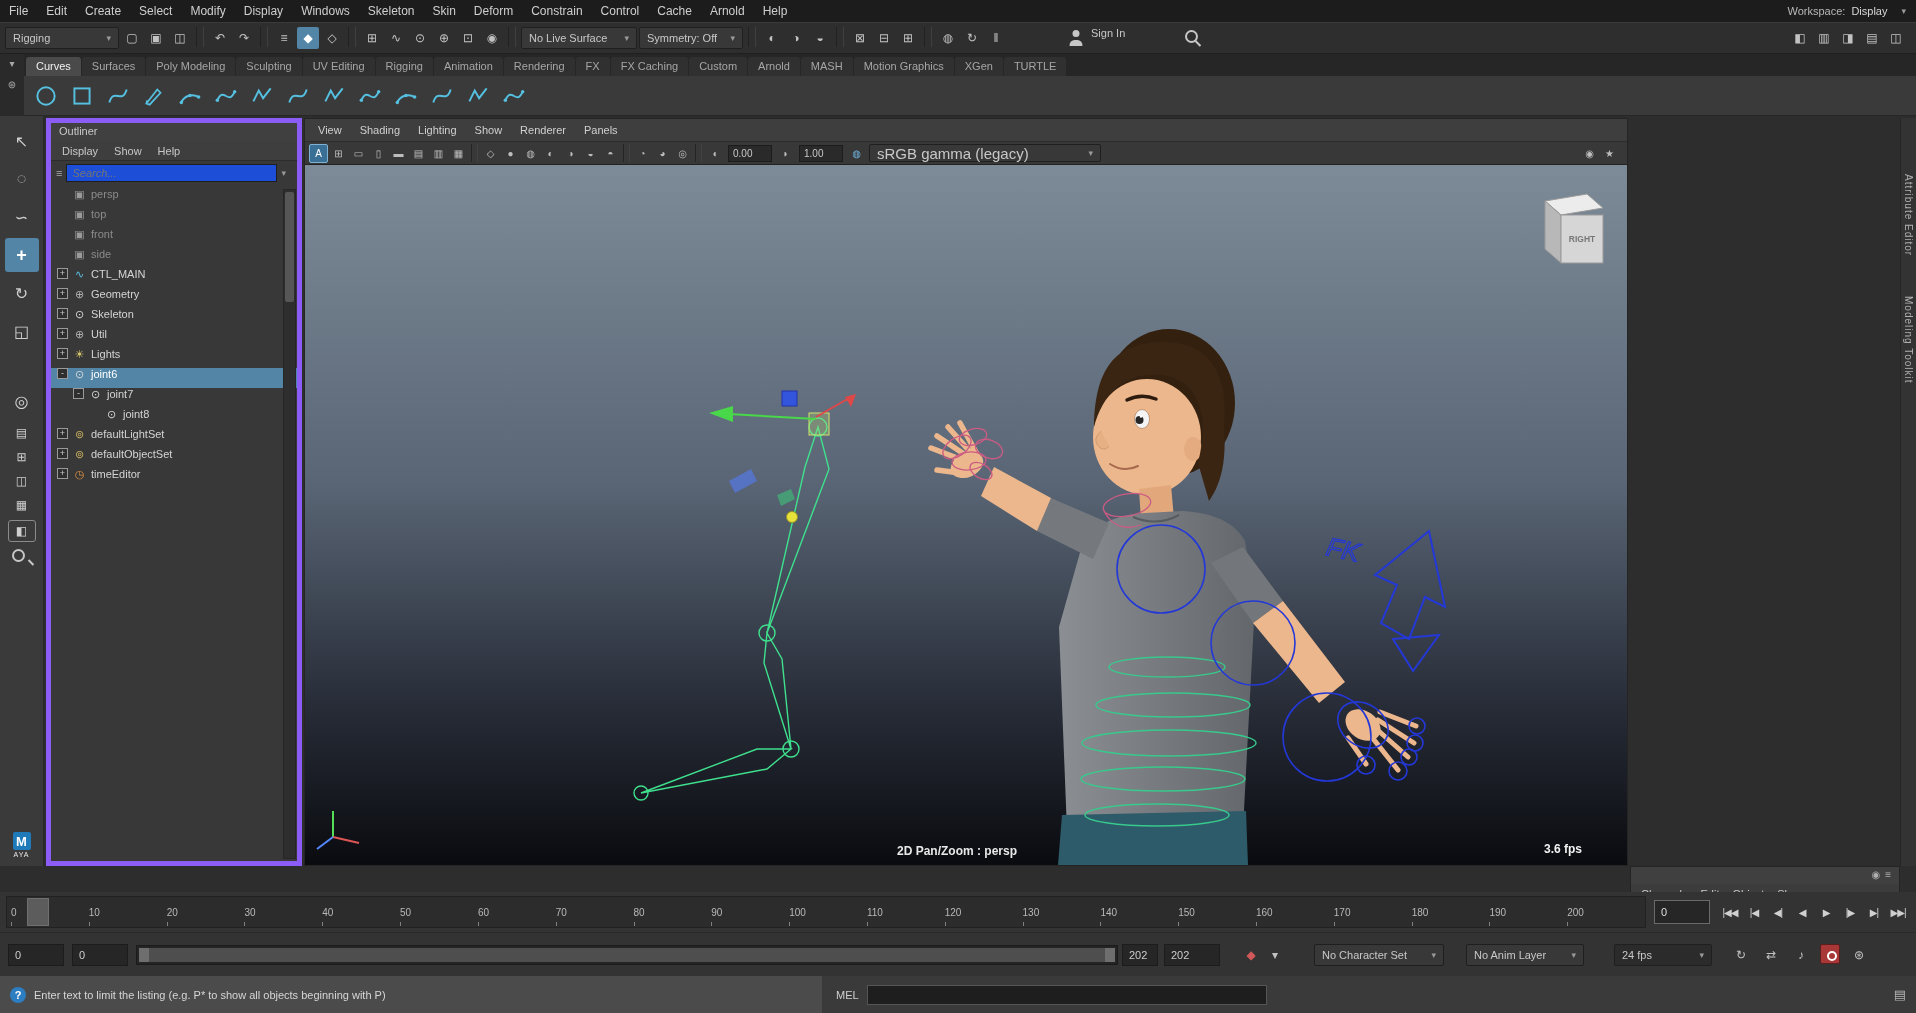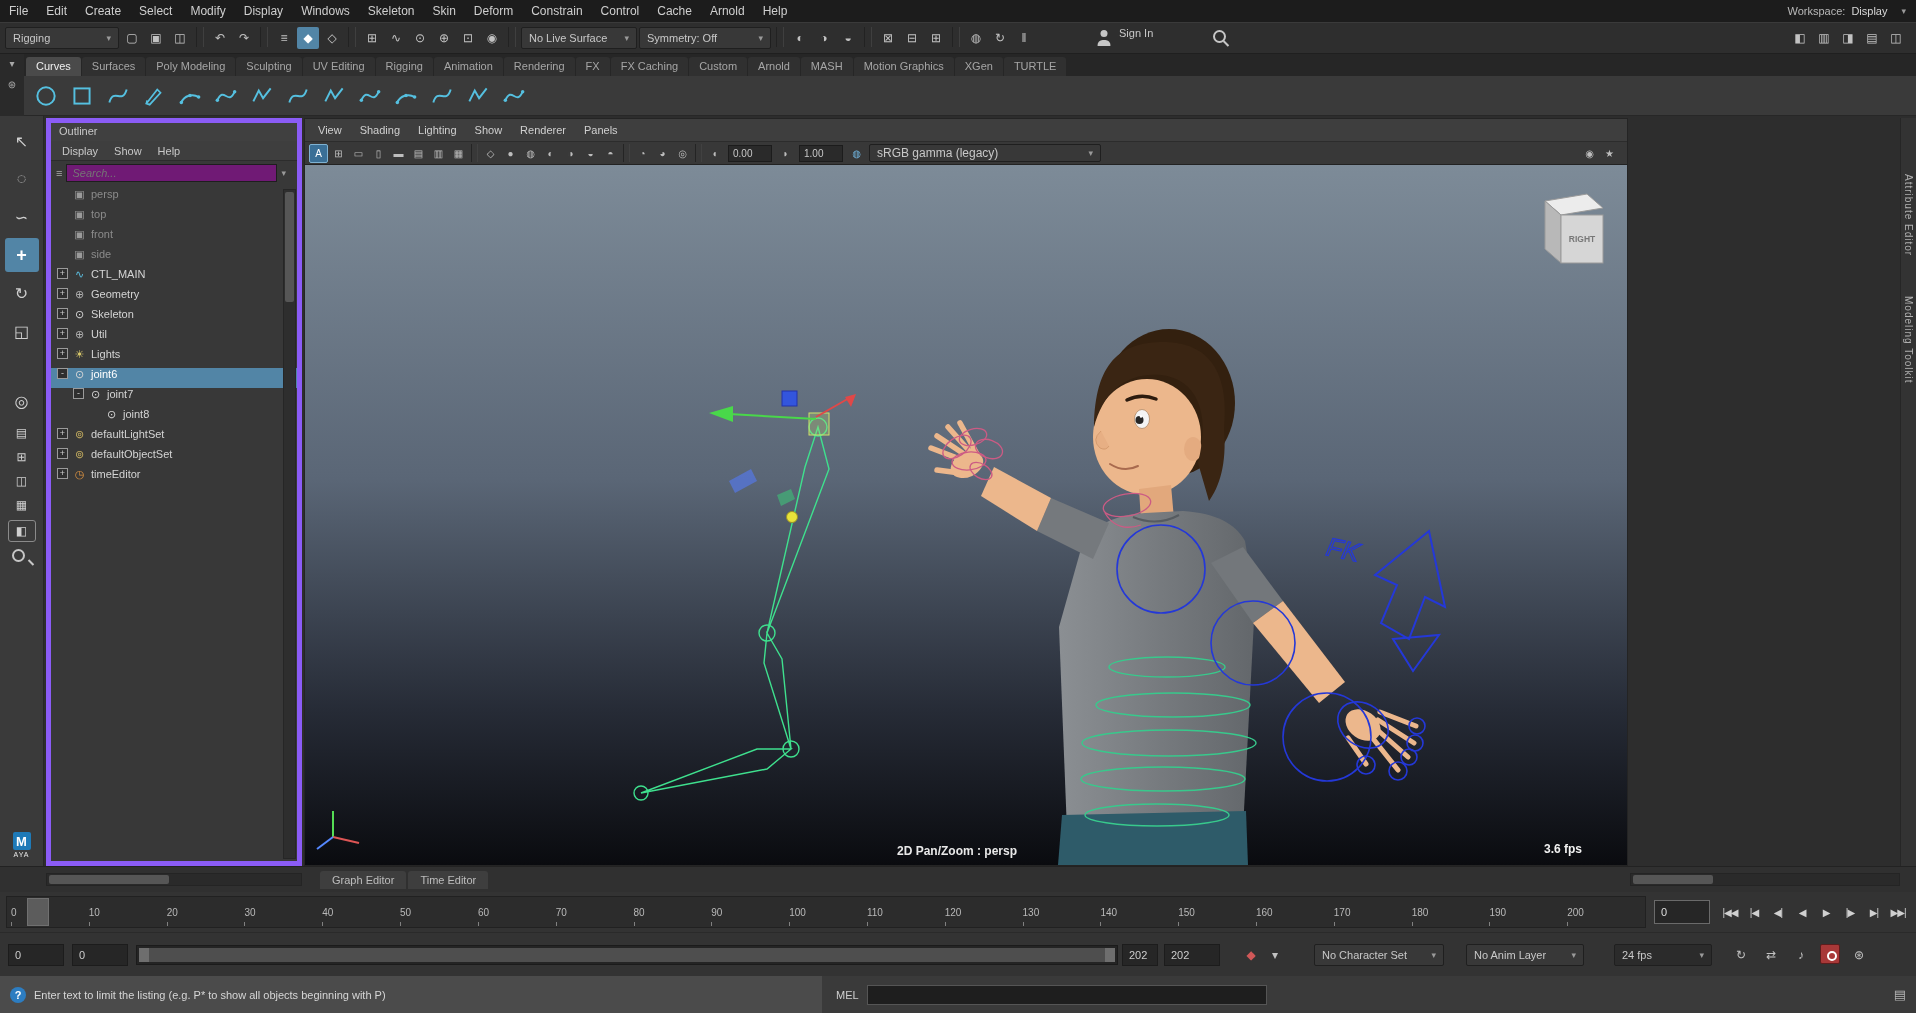--- a/index.html
+++ b/index.html
@@ -46,21 +46,21 @@
   .maya-m{width:18px;height:18px;background:#1e7ab8;color:#fff;font-weight:bold;font-size:13px;display:flex;align-items:center;justify-content:center;border-radius:2px;}
   .maya-sub{font-size:7px;color:#e8e8e8;letter-spacing:1px;}
 
   
   #outliner{left:46px;top:118px;width:256px;height:748px;background:#383838;border:5px solid #8b5cf6;display:flex;flex-direction:column;position:relative;}
   .o-title{height:18px;background:#404040;font-size:11px;color:#c8c8c8;padding:2px 8px;flex:none;}
   .o-menu{height:20px;display:flex;gap:2px;padding:0 4px;align-items:center;background:#3e3e3e;font-size:11px;color:#c8c8c8;flex:none;border-bottom:1px solid #2c2c2c;}
   .o-menu span{padding:2px 7px;}
   .o-search{height:24px;display:flex;align-items:center;gap:4px;padding:2px 5px;flex:none;}
   .o-search .filter{color:#aaa;font-size:11px;}
-  .o-search input{flex:1;height:18px;background:#701a75;border:1px solid #1e1e1e;color:#b5b5b5;font-size:11px;padding:0 5px;font-style:italic;outline:none;}
+  .o-search input{flex:1;height:18px;background:#1d4ed8;border:1px solid #1e1e1e;color:#b5b5b5;font-size:11px;padding:0 5px;font-style:italic;outline:none;}
   .o-search .carr{color:#9a9a9a;font-size:9px;padding-right:6px;}
   #otree{flex:1;overflow:hidden;padding-top:3px;}
   .tree-row{height:20px;display:flex;font-size:11px;color:#d4d4d4;padding-right:16px;}
   .tree-row.dim .olabel{color:#8b8b8b;}
   .tree-row.selected{background:#5285a6;}
   .tree-row.selected .olabel{color:#fff;}
   .expander{width:11px;height:11px;border:1px solid #9a9a9a;background:#2f2f2f;color:#ccc;font-size:9px;line-height:9px;text-align:center;margin-right:4px;flex:none;}
   .expander:empty{visibility:hidden;}
   .oicon{width:15px;margin-right:4px;font-size:11px;text-align:center;flex:none;}
   .oi-camera::before{content:"▣";color:#9a9a9a;}
@@ -75,21 +75,21 @@
 
   
   #viewport{left:304px;top:118px;width:1324px;height:748px;background:#303030;border:1px solid #242424;display:flex;flex-direction:column;}
   .v-menu{height:22px;display:flex;align-items:center;background:#3e3e3e;font-size:11px;color:#d0d0d0;padding-left:4px;flex:none;}
   .v-menu span{padding:2px 9px;}
   .v-toolbar{height:24px;display:flex;align-items:center;background:#383838;padding:0 4px;gap:1px;border-top:1px solid #2c2c2c;border-bottom:1px solid #222;flex:none;}
   .vticon{width:19px;height:19px;display:flex;align-items:center;justify-content:center;color:#bdbdbd;font-size:10px;border-radius:2px;flex:none;}
   .vticon.active{background:#3a6f96;color:#fff;border:1px solid #7fb2d2;}
   .vticon.sep{width:7px;border-left:1px solid #242424;border-right:1px solid #414141;border-radius:0;height:18px;margin:0 2px;}
   .v-field{height:17px;width:44px;background:#2a2a2a;border:1px solid #1c1c1c;color:#c8c8c8;font-size:10px;display:flex;align-items:center;padding:0 4px;margin:0 3px;}
-  .v-dd{height:18px;width:232px;font-size:12px;margin-left:2px;}
+  .v-dd{height:18px;width:232px;font-size:15px;margin-left:2px;}
   #vcanvas{flex:1;position:relative;}
   #vcanvas svg{position:absolute;left:0;top:0;width:100%;height:100%;}
 
   
   #rightpanel{left:1630px;top:118px;width:270px;height:748px;background:#404040;border:1px solid #242424;position:relative;}
   .cb-topicons{height:17px;display:flex;justify-content:flex-end;gap:5px;padding:2px 8px;color:#b0b0b0;font-size:10px;}
   .cb-tabs{height:20px;display:flex;gap:13px;padding:0 10px;align-items:center;font-size:11px;color:#ccc;background:#3c3c3c;border-bottom:1px solid #2e2e2e;}
   .cb-name{height:20px;font-size:11px;color:#e2e2e2;padding:4px 12px;}
   .attr-row{height:17px;display:flex;align-items:center;padding-right:8px;}
   .attr-name{flex:1;text-align:right;font-size:11px;color:#cfcfcf;padding-right:9px;}
@@ -225,21 +225,21 @@
         <span class="ticon">∿</span>
         <span class="ticon">⊙</span>
         <span class="ticon">⊕</span>
         <span class="ticon">⊡</span>
         <span class="ticon">◉</span>
         <span class="ticon sep"></span>
       </div>
     <div class="dd" style="width:116px">
         <span>No Live Surface</span>
       </div>
-    <div class="dd" style="width:132px">
+    <div class="dd" style="width:104px">
         <span>Symmetry: Off</span>
       </div>
     <div style="display:flex;gap:2px">
 
     <span class="ticon sep"></span>
         <span class="ticon">◐</span>
         <span class="ticon">◑</span>
         <span class="ticon">◒</span>
         <span class="ticon sep"></span>
         <span class="ticon">⊠</span>
@@ -738,33 +738,20 @@
   </div>
 
   <div id="rightstrip" class="abs">
     <div>
 
     <span class="vtab" style="display:block;margin-bottom:40px">Attribute Editor</span>
         <span class="vtab" style="display:block;margin-bottom:40px">Modeling Toolkit</span>
       </div>
   </div>
 
-  <div id="tabrow" class="abs">
-    <div class="hscroll" style="left:46px;width:256px">
-        <div class="hthumb"></div>
-      </div>
-    <div class="etabs">
-
-    <span class="etab-item">Graph Editor</span>
-        <span class="etab-item">Time Editor</span>
-      </div>
-    <div class="hscroll" style="left:1630px;width:270px">
-        <div class="hthumb" style="width:80px"></div>
-      </div>
-  </div>
 
   <div id="timeline-row" class="abs">
     <div class="ticks">
       <div class="playhead"></div>
       <div style="display:flex;flex:1">
 
       <span class="tick">0</span>
           <span class="tick">10</span>
           <span class="tick">20</span>
           <span class="tick">30</span>

